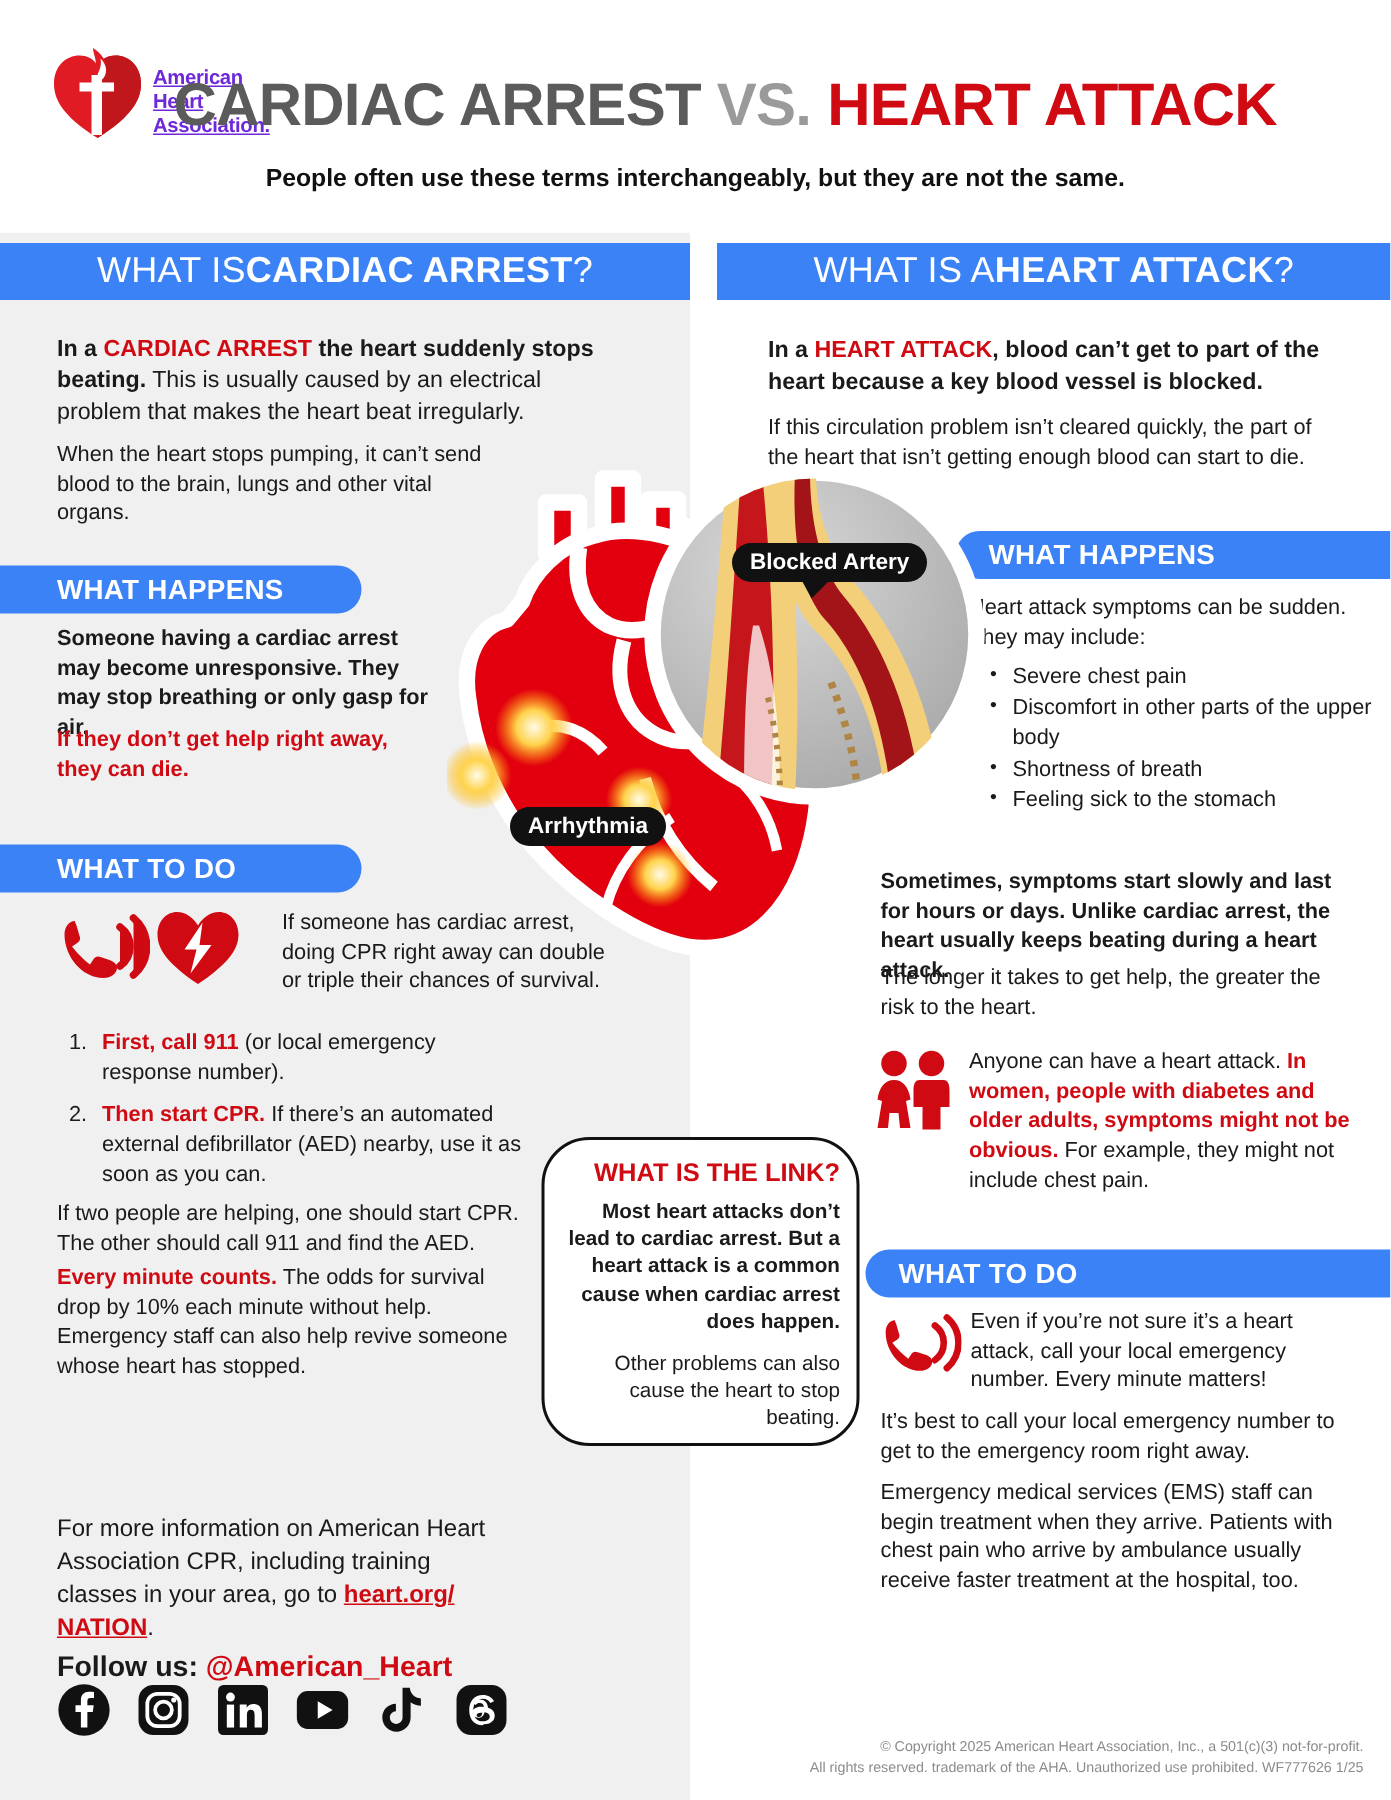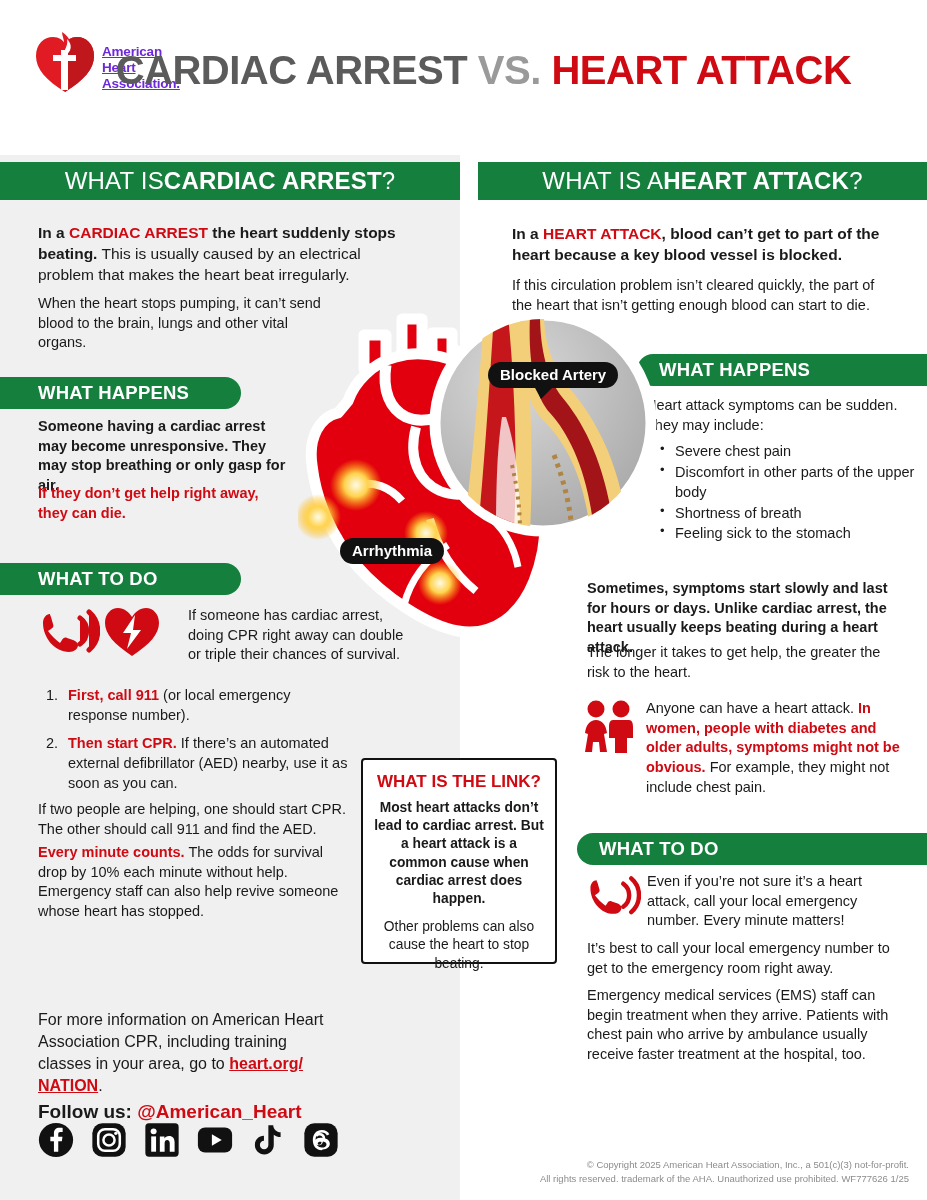--- a/index.html
+++ b/index.html
@@ -34,21 +34,21 @@
   .title .t1 { color:#5b5b5b; }
   .title .t2 { color:#9a9a9a; }
   .title .t3 { color:#cf0a12; }
   .subtitle {
     position:absolute; left:0; top:110px; width:927px; text-align:center;
     font-size:16.5px; font-weight:bold; color:#111;
   }
 
   
   .bar {
-    position:absolute; background:#15803d; color:#fff;
+    position:absolute; background:#3b82f6; color:#fff;
     display:flex; align-items:center;
     font-weight:normal; letter-spacing:0.2px;
   }
   .bar-top { height:38px; font-size:24px; justify-content:center; }
   .bar-top b { font-weight:bold; }
   .bar-left-top  { left:0;   top:162px; width:460px; }
   .bar-right-top { left:478px; top:162px; width:449px; }
 
   .pill { height:32px; font-size:18.5px; font-weight:bold; padding:0 16px; }
   .pill-left  { left:0; border-radius:0 16px 16px 0; padding-left:38px; }
@@ -76,23 +76,23 @@
     content:counter(s) "."; position:absolute; left:8px; top:0;
     font-size:14.5px; color:#1a1a1a;
   }
 
   
   .icon-red { fill:#cf0a12; }
   .icon-row { position:absolute; }
 
   
   .linkbox {
-    position:absolute; left:361px; top:758px; width:196px; height:206px;
-    border:2.4px solid #111; border-radius:4px; background:#fff;
-    text-align:center; padding:12px 11px 0;
+    position:absolute; left:361px; top:758px; width:212px; height:206px;
+    border:2.4px solid #111; border-radius:32px; background:#fff;
+    text-align:right; padding:12px 11px 0;
   }
   .linkbox h3 { color:#cf0a12; font-size:17px; font-weight:bold; margin-bottom:7px; }
   .linkbox .lb1 { font-size:13.8px; font-weight:bold; line-height:1.32; }
   .linkbox .lb2 { font-size:13.8px; line-height:1.32; margin-top:10px; }
 
   
   .art { position:absolute; left:298px; top:305px; width:360px; height:370px; }
   .tag {
     position:absolute; background:#111; color:#fff; border-radius:13px;
     font-size:15px; font-weight:bold; padding:4px 12px 5px; white-space:nowrap;
@@ -129,20 +129,21 @@
     <path d="M33 9 C37 13 38 18 35 22 C33 25 30 23 31 20 C32 17 34 14 33 9 Z" fill="#fff"></path>
     <rect x="27" y="20" width="7" height="40" fill="#fff"></rect>
     <rect x="19" y="25" width="23" height="6" fill="#fff"></rect>
   </svg>
   <div class="logo-text">
     <div>American</div>
     <div>Heart</div>
     <div>Association.</div>
   </div>
   <div class="title"><span class="t1">CARDIAC ARREST </span><span class="t2">VS. </span><span class="t3">HEART ATTACK</span></div>
+  <div class="subtitle">People often use these terms interchangeably, but they are not the same.</div>
 </div>
 
 <div class="bar bar-top bar-left-top">
   <span>WHAT IS </span>
     <b>CARDIAC ARREST</b>
     <span>?</span>
 </div>
 
 <div class="bar bar-top bar-right-top">
   <span>WHAT IS A </span>

